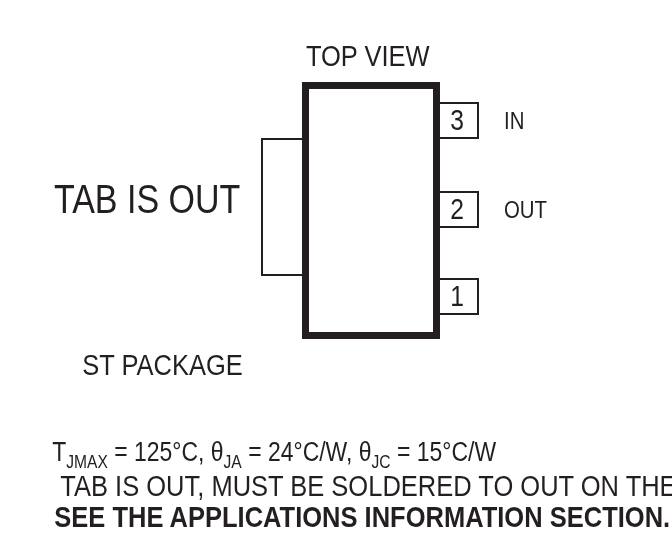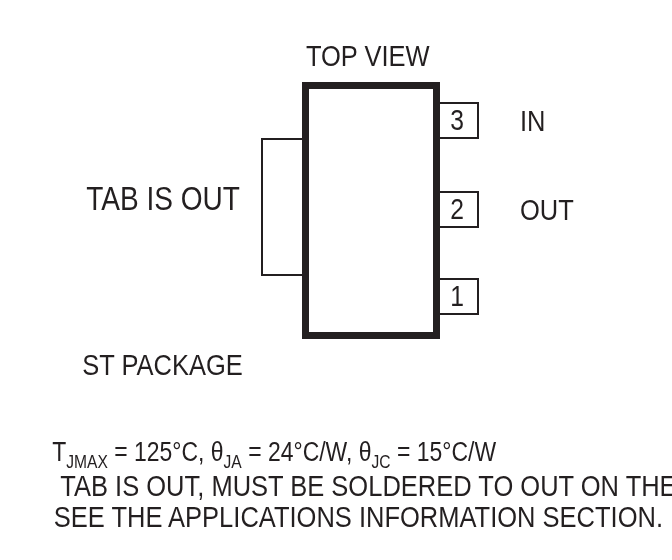--- a/index.html
+++ b/index.html
@@ -55,32 +55,32 @@
     width: 43px; height: 37px;
     border: 2px solid #231f20;
     background: #ffffff;
     box-sizing: border-box;
     z-index: 2;
     display: flex; align-items: center; justify-content: center;
     font-size: 29px;
   }
   .pin-name {
     position: absolute;
-    left: 520px;
+    left: 504px;
     height: 37px;
     display: flex; align-items: center;
-    font-size: 30px;
+    font-size: 24px;
   }
   .pin3 { top: 102px; }
   .pin2 { top: 191px; }
   .pin1 { top: 278px; }
   .tab-label {
     left: 20px; top: 180px; width: 220px; height: 38px;
     display: flex; align-items: center; justify-content: flex-end;
-    font-size: 33px;
+    font-size: 40px;
   }
   .pkg-caption {
     left: 68px; top: 349px; width: 600px;
     text-align: left;
     font-size: 30px;
     line-height: 31px;
   }
   .thermal-note {
     left: 0; top: 437px; width: 548px;
     text-align: center;
@@ -92,20 +92,21 @@
   }
   .tab-note {
     left: 0; top: 469px; width: 672px;
     text-align: center;
     font-size: 30px;
   }
   .see-note {
     left: 0; top: 500px; width: 672px;
     text-align: center;
     font-size: 30px;
+    font-weight: bold;
   }
 </style>
 </head>
 <body>
 
 <div class="stage">
 
   <div class="lbl top-view">
     <span class="cx cx-c">TOP VIEW</span>
   </div>

